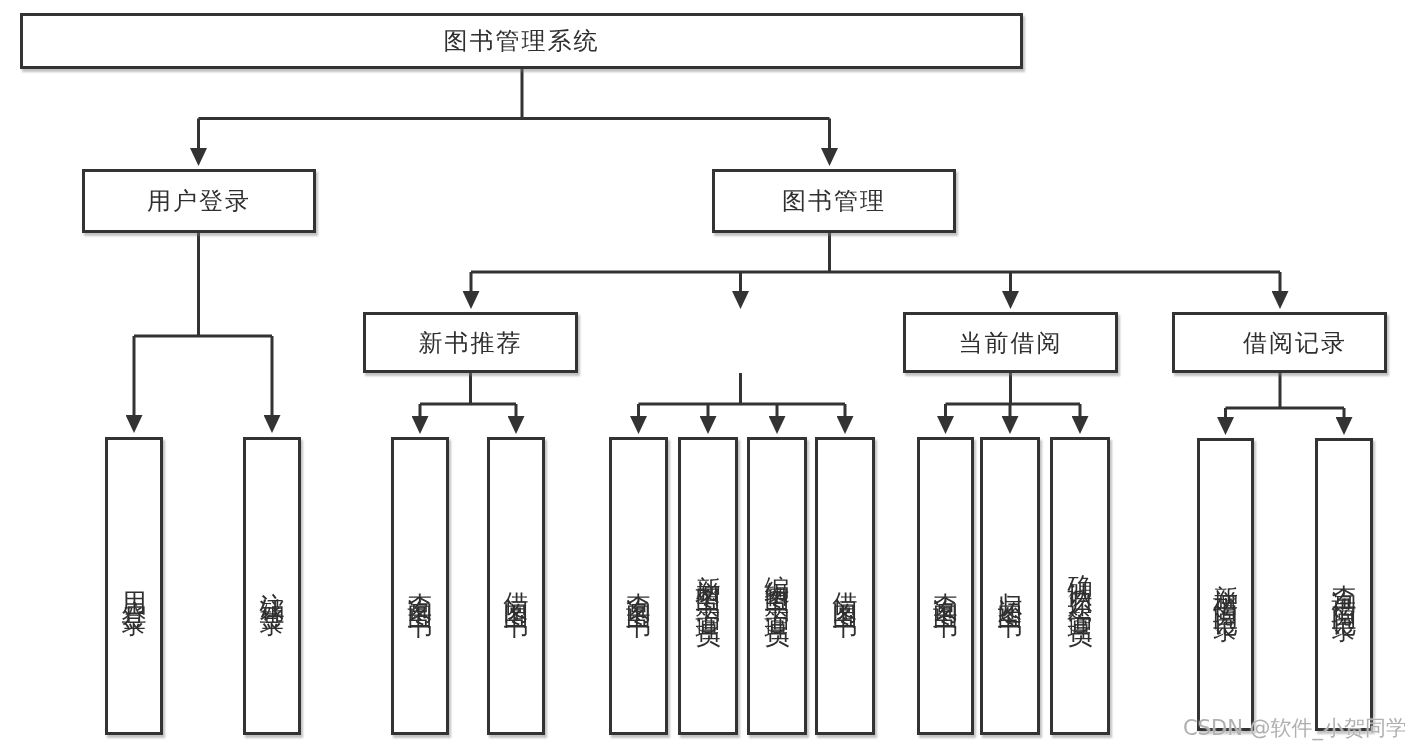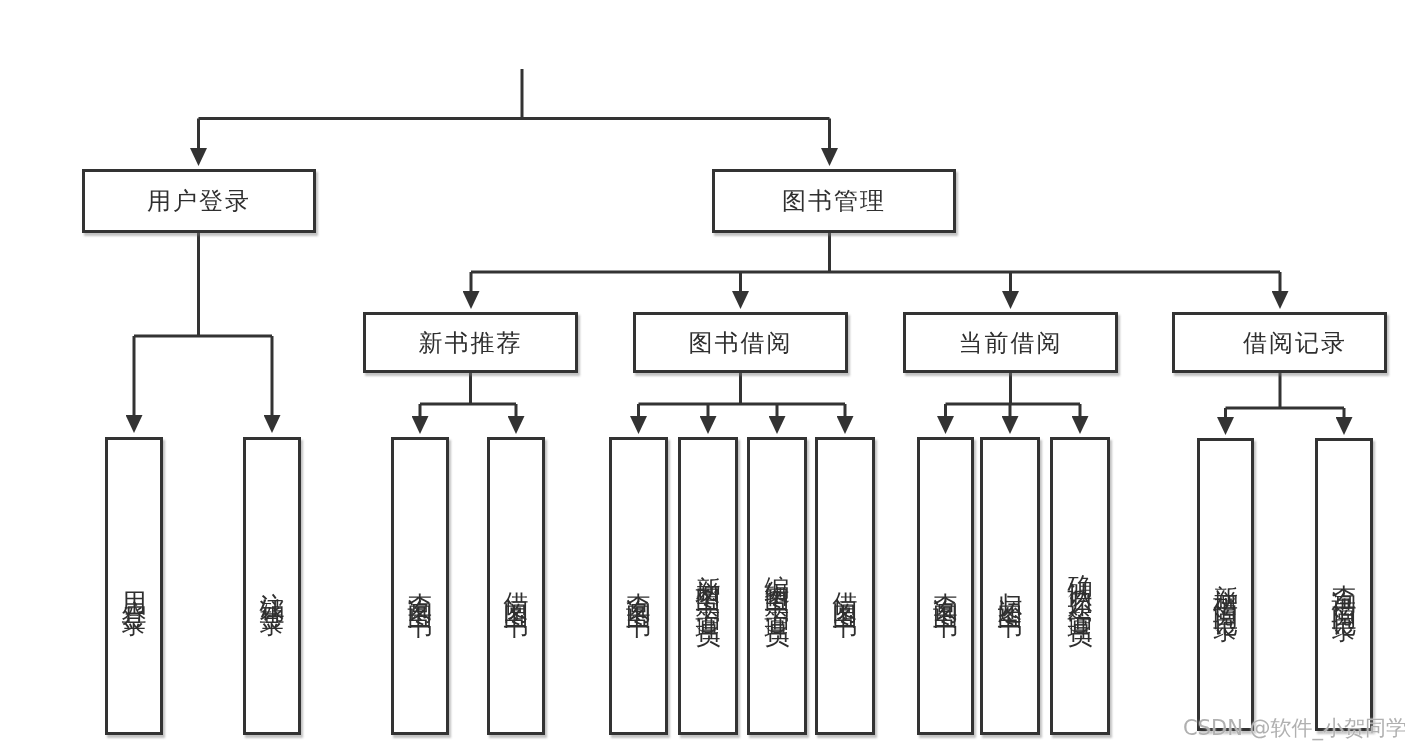--- a/index.html
+++ b/index.html
@@ -116,33 +116,33 @@
 
       <path d="M945.5,404 V430"></path>
       <path d="M1010,404 V430"></path>
       <path d="M1080,404 V430"></path>
 
       <path d="M1225.5,408 V431"></path>
       <path d="M1344,408 V431"></path>
     </g>
   </svg>
 
+  <div class="node node-h" style="left:20px; top:13px; width:1003px; height:56px;">
+    <span>图书管理系统</span>
+  </div>
 
   <div class="node node-h" style="left:82px; top:169px; width:234px; height:64px;">
     <span>用户登录</span>
   </div>
   <div class="node node-h" style="left:712px; top:169px; width:244px; height:64px;">
     <span>图书管理</span>
   </div>
 
   <div class="node node-h" style="left:363px; top:312px; width:215px; height:61px;text-align:right;">
     <span>新书推荐</span>
-  </div>
-  <div class="node node-h" style="left:633px; top:312px; width:215px; height:61px;">
-    <span>图书借阅</span>
   </div>
   <div class="node node-h" style="left:903px; top:312px; width:215px; height:61px;text-align:right;">
     <span>当前借阅</span>
   </div>
   <div class="node node-h" style="left:1172px; top:312px; width:215px; height:61px;padding-left:31px;">
     <span>借阅记录</span>
   </div>
 
   <div class="node leaf" style="left:105px; top:437px; width:58px; height:298px;">
     <span class="vtext">用户登录</span>

